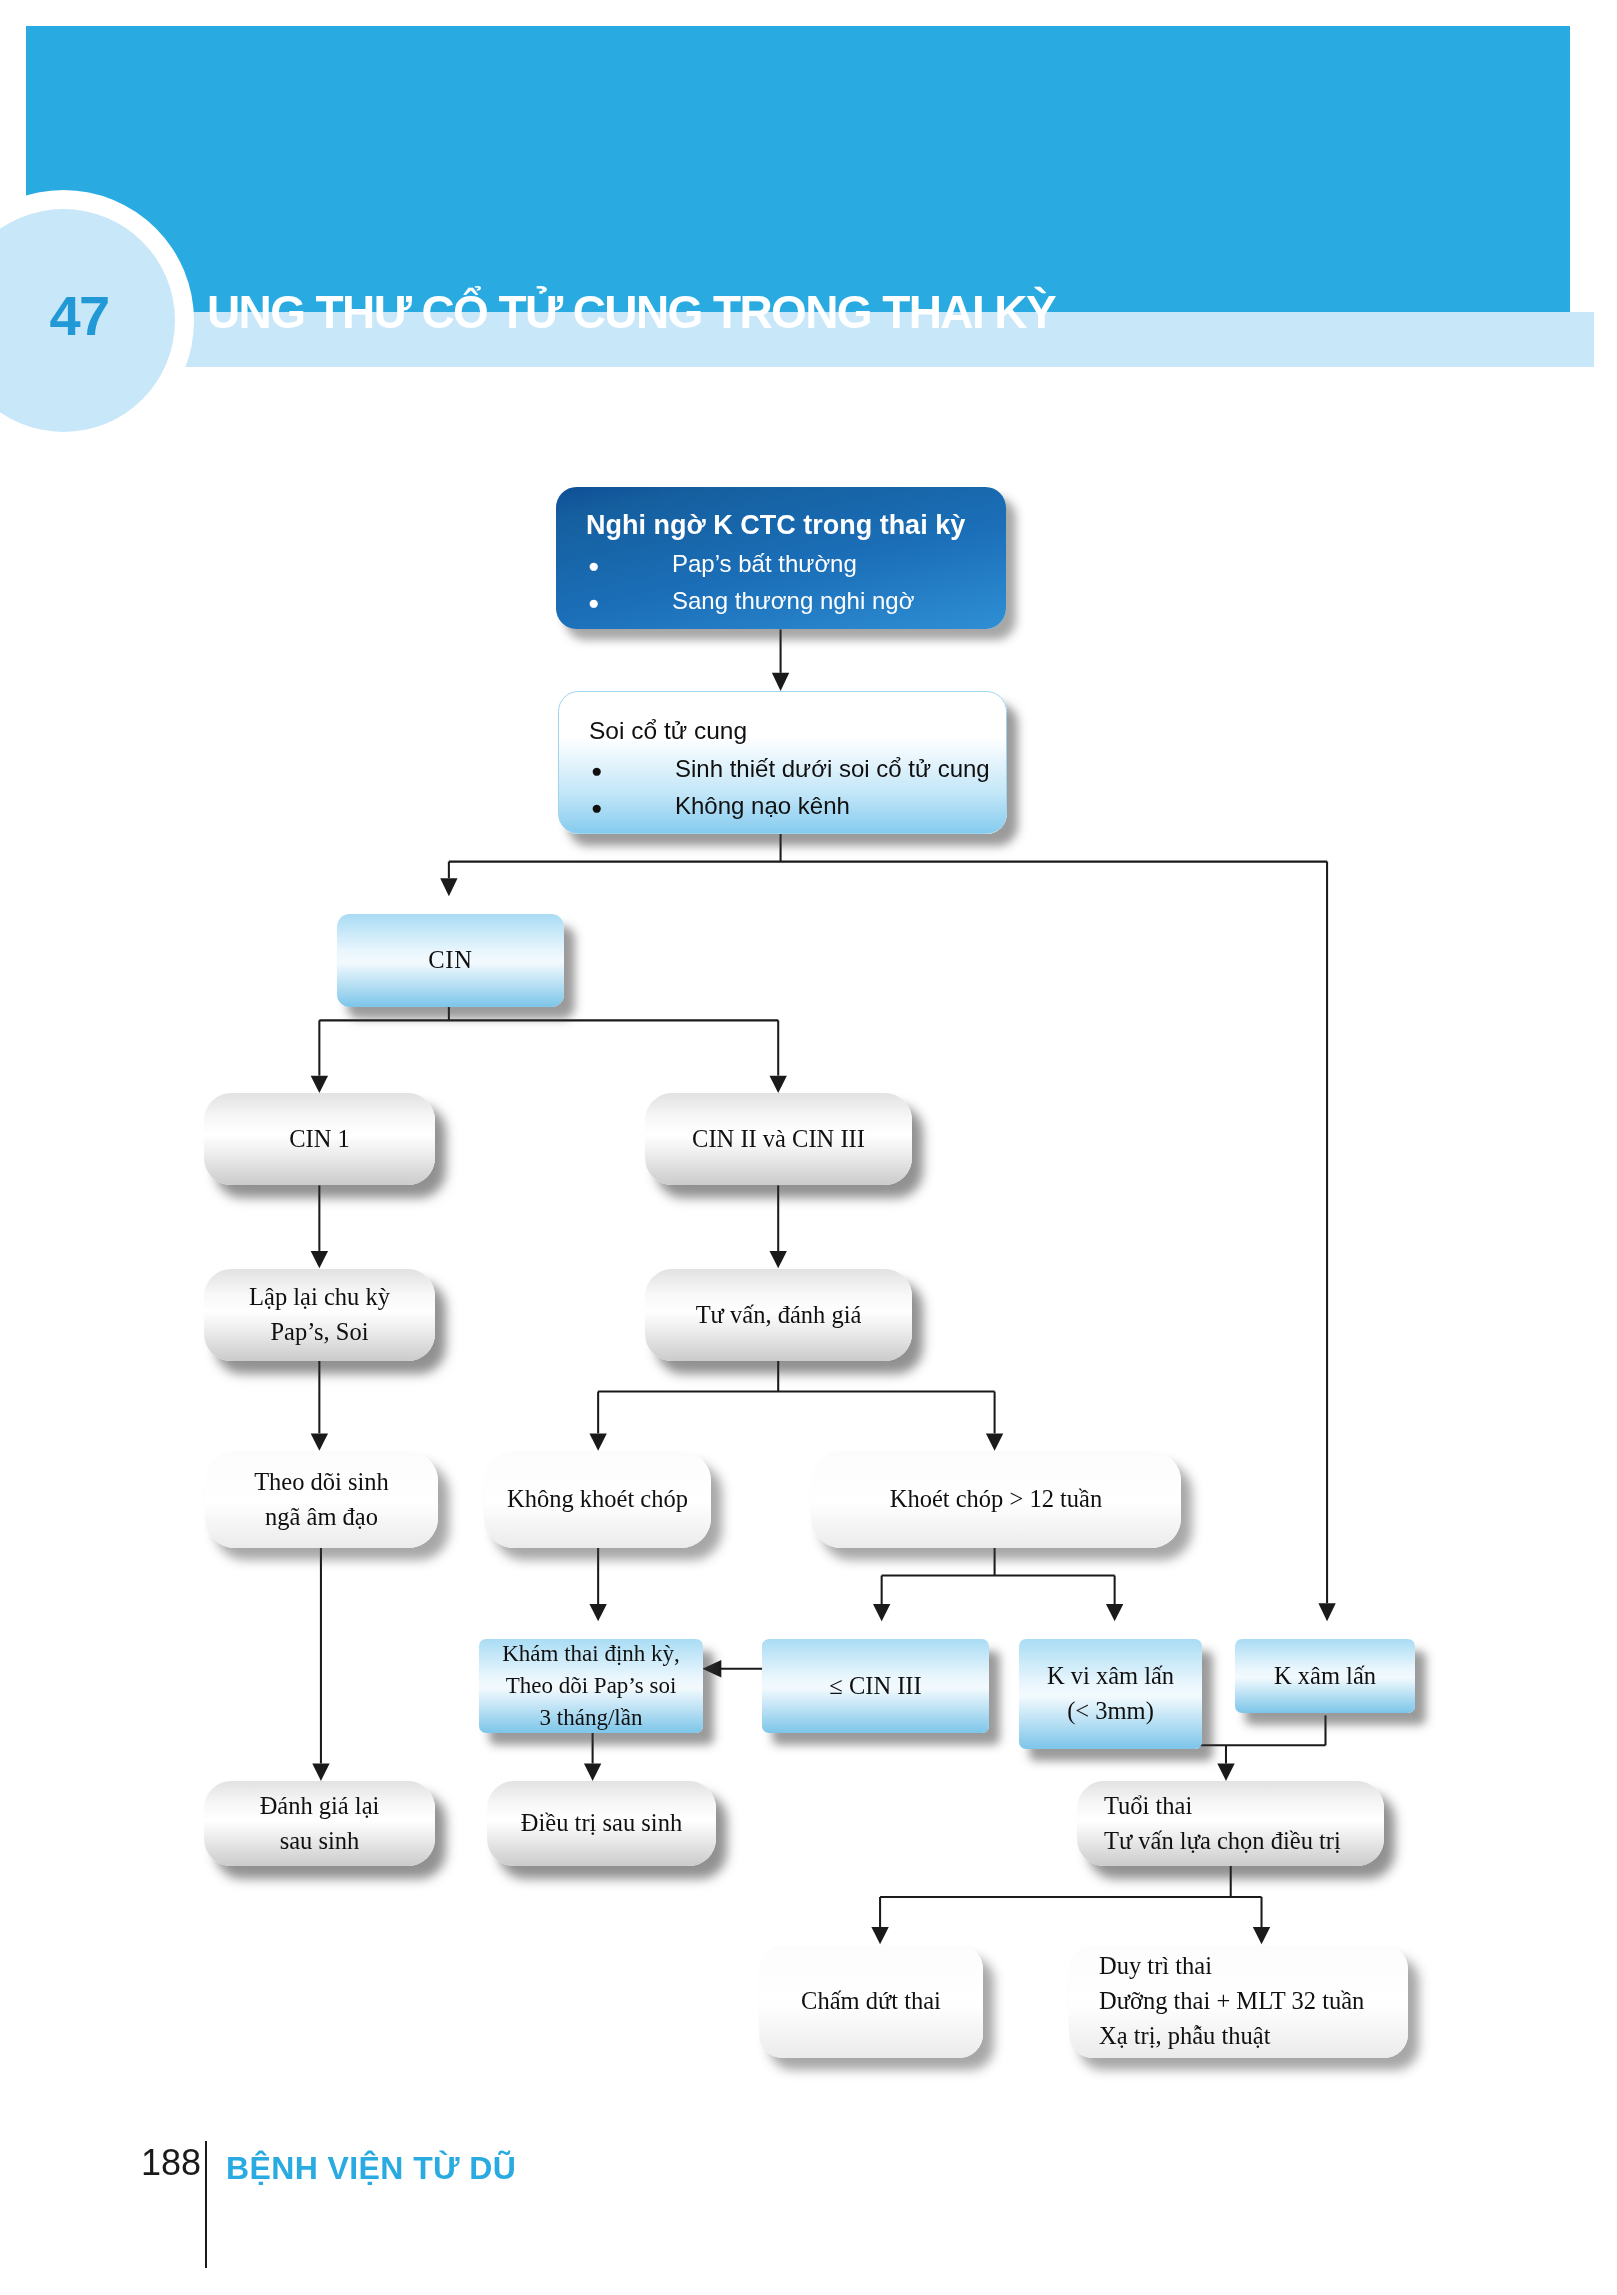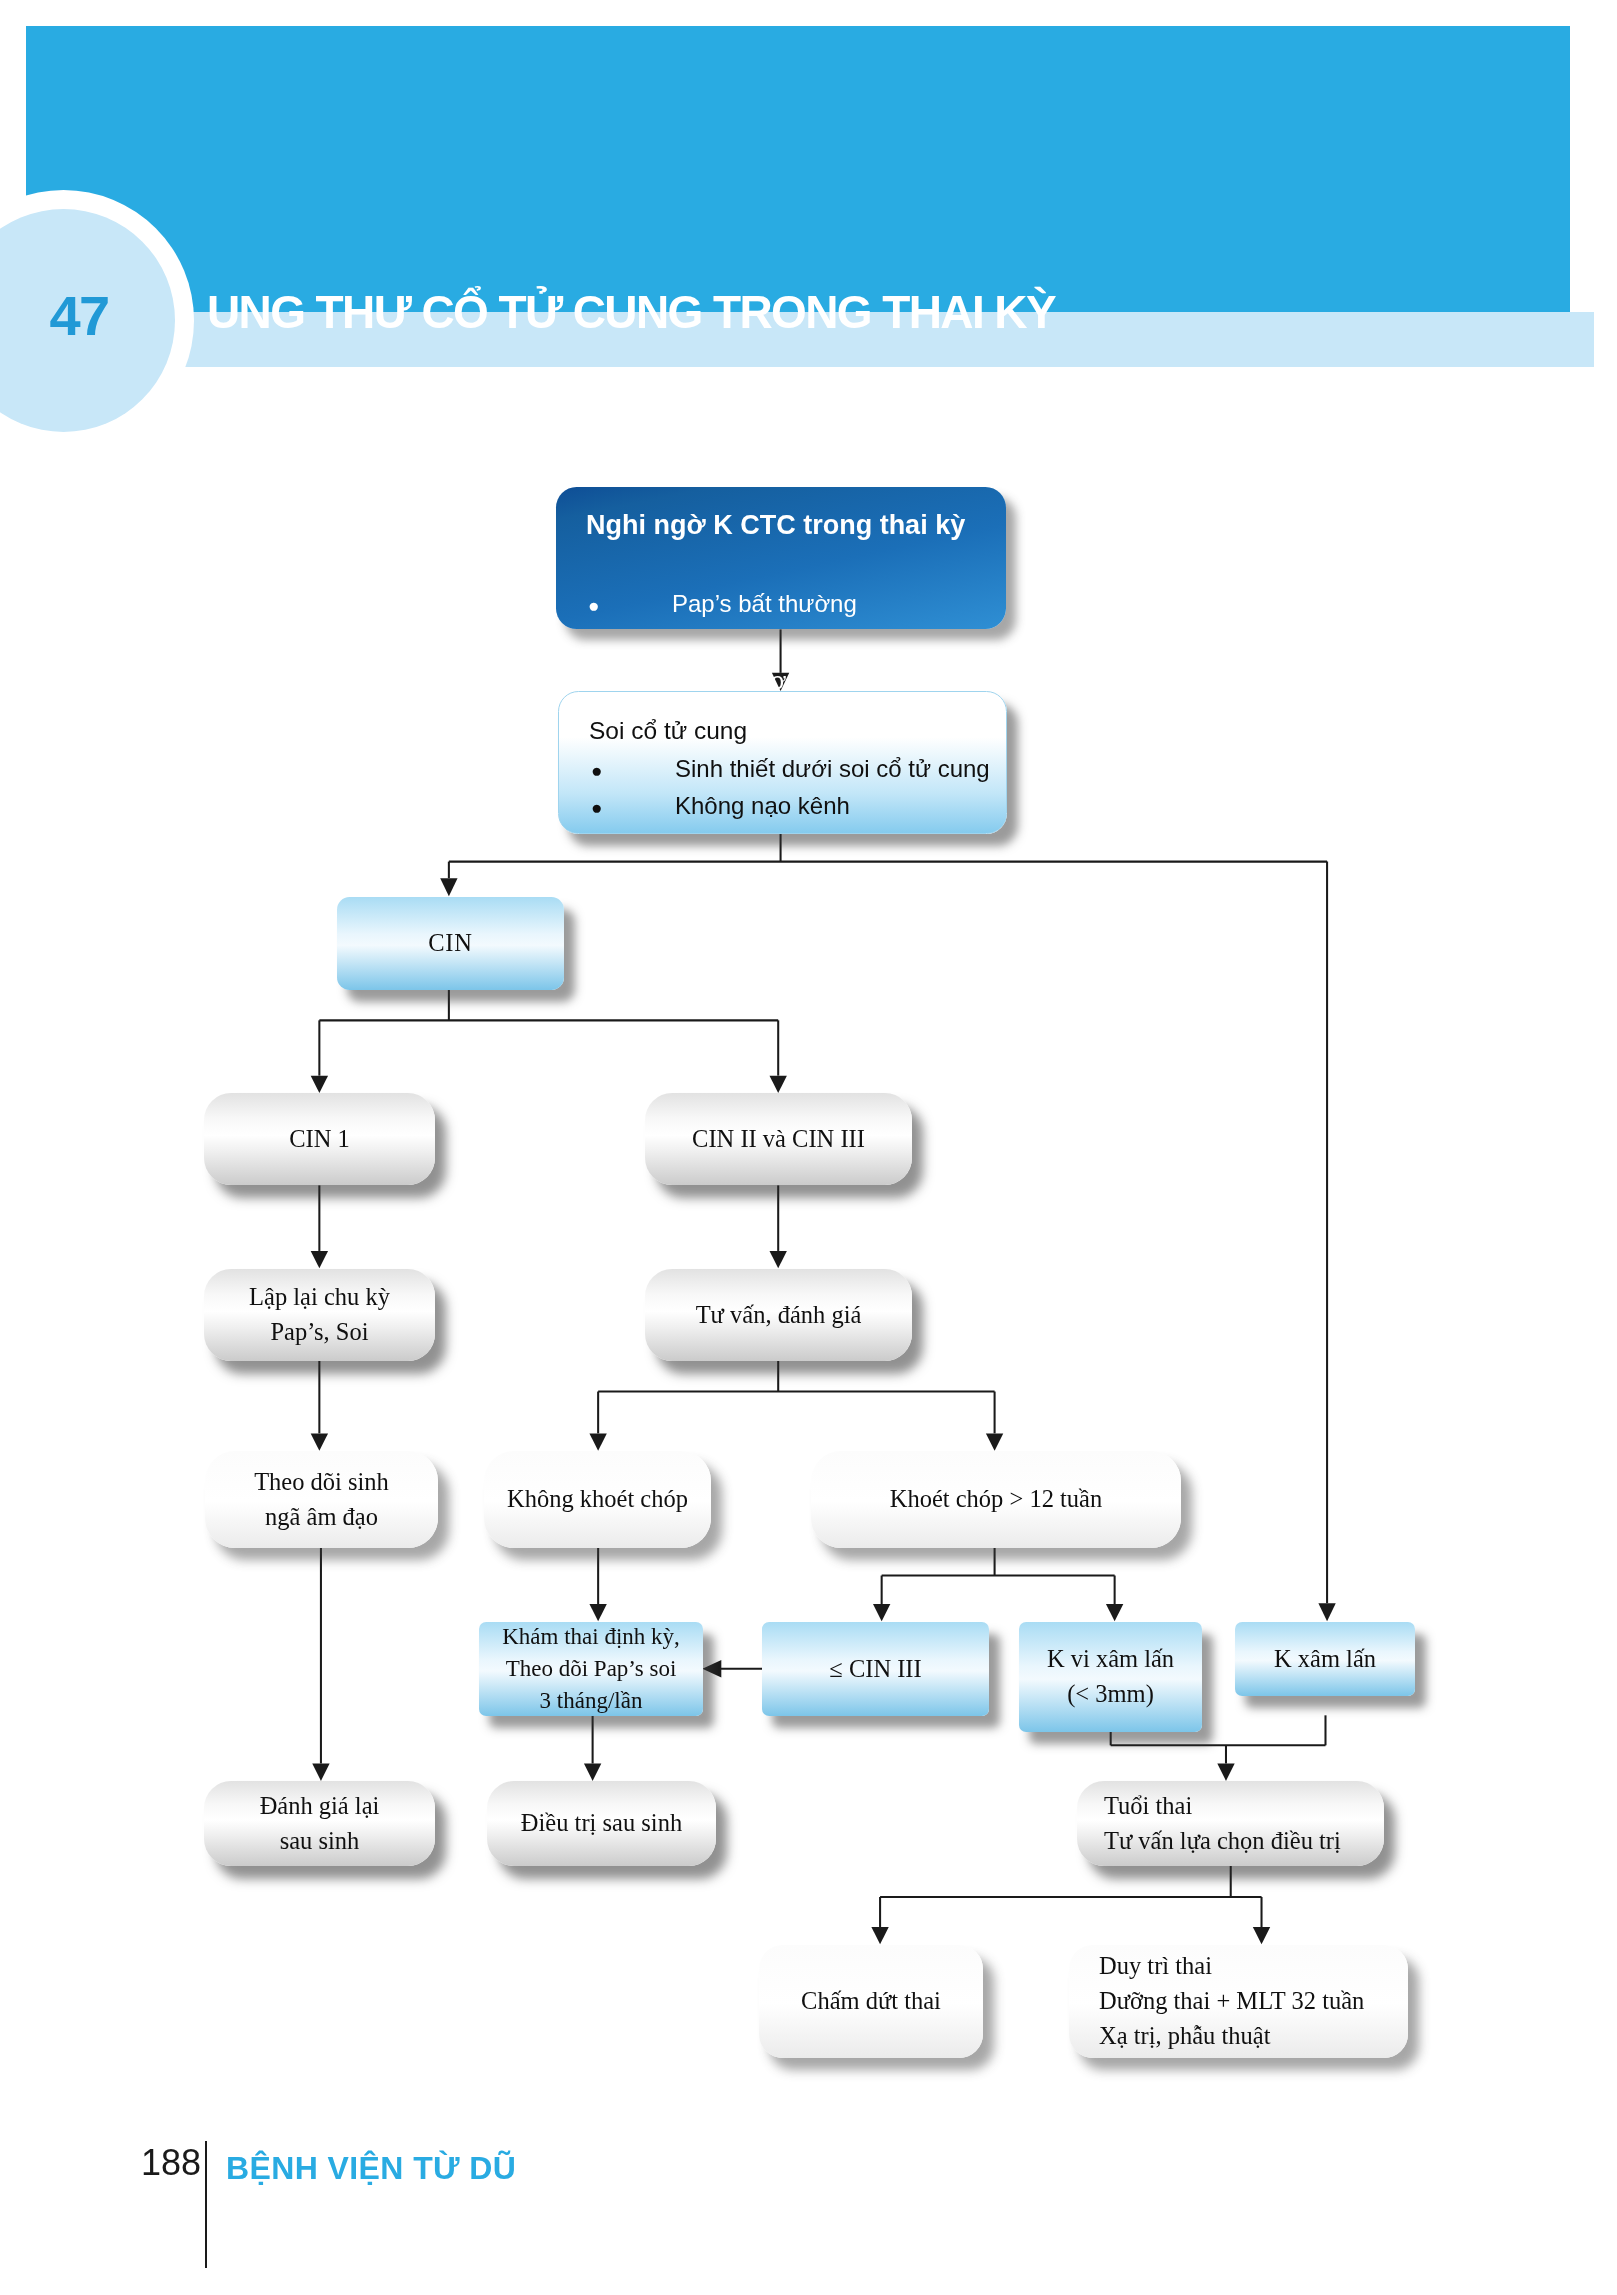--- a/index.html
+++ b/index.html
@@ -21,37 +21,37 @@
 
   
   .node{position:absolute;display:flex;flex-direction:column;align-items:center;justify-content:center;
         font-family:"Liberation Serif",serif;font-size:24.5px;color:#101010;
         white-space:pre-line;text-align:center;line-height:1.42;}
   .gray{background:linear-gradient(180deg,#e2e2e2 0%,#f8f8f8 28%,#ffffff 46%,#efefef 64%,#cbcbcb 100%);
         border-radius:27px;box-shadow:11px 12.6px 10.3px rgba(45,45,45,.52);}
   .white{background:linear-gradient(180deg,#fcfcfc 0%,#ffffff 52%,#ebebeb 100%);
         border-radius:30px;box-shadow:10.3px 12px 10.3px rgba(60,60,60,.45);}
   .bluecyl{background:linear-gradient(180deg,#a9dcf4 0%,#e9f6fd 40%,#f3fafe 52%,#7cc5e9 100%);
-        border-radius:7.1px;box-shadow:10.3px 12px 9.5px rgba(55,55,55,.5);}
+        border-radius:7.1px;box-shadow:10.3px 12px 9.5px rgba(55,55,55,.5);margin-top:17px;}
   .bluegrad{background:linear-gradient(180deg,#ffffff 0%,#ffffff 32%,#c2e6f8 72%,#85cbee 100%);
         border-radius:20.5px;border:1.6px solid #9fd4ee;box-shadow:10.3px 12px 9.5px rgba(55,55,55,.5);}
   .dark{background:linear-gradient(168deg,#0e4e96 0%,#155f9f 14%,#1b6fb8 56%,#2f8fd4 100%);
         border-radius:20.5px;color:#ffffff;box-shadow:9.5px 10.3px 9.5px rgba(60,60,60,.45);}
   .leftalign{align-items:flex-start;text-align:left;}
 
   
   .listnode{justify-content:flex-start;align-items:stretch;font-family:"Liberation Sans",sans-serif;
             white-space:normal;text-align:left;}
   .nd-title{padding:20.5px 0 3.2px 30px;font-size:27px;line-height:35px;}
   .dark .nd-title{font-weight:bold;}
   .nd-bullet{display:flex;align-items:baseline;padding-left:32px;font-size:24px;line-height:35px;}
   .nd-bullet .dot{width:84px;font-size:19px;}
 
   
-  #n-nghi      {left:556px; top:487px;  width:450px; height:142px;gap:40px;}
+  #n-nghi      {left:556px; top:487px;  width:450px; height:142px;}
   #n-soi       {left:558px; top:691px;  width:447px; height:141px;}
   #n-cin       {left:337px; top:897px; width:227px; height:93px; border-radius:12.6px; letter-spacing:0.8px;}
   #n-cin1      {left:204px; top:1093px; width:231px; height:92px;}
   #n-cin23     {left:645px; top:1093px; width:267px; height:92px;}
   #n-laplai    {left:204px; top:1269px; width:231px; height:92px;}
   #n-tuvan     {left:645px; top:1269px; width:267px; height:92px;}
   #n-theodoi   {left:205px; top:1451px; width:233px; height:97px;}
   #n-khongkhoet{left:484px; top:1451px; width:227px; height:97px;}
   #n-khoetchop {left:811px;top:1451px; width:370px; height:97px;}
   #n-khamthai  {left:479px; top:1622px; width:224px; height:94px; font-size:23px; line-height:1.38;}

